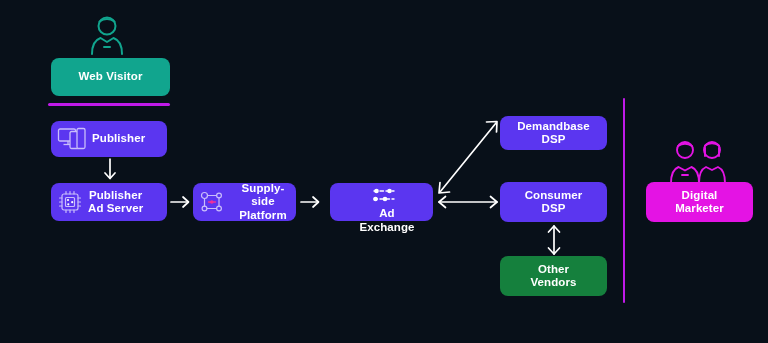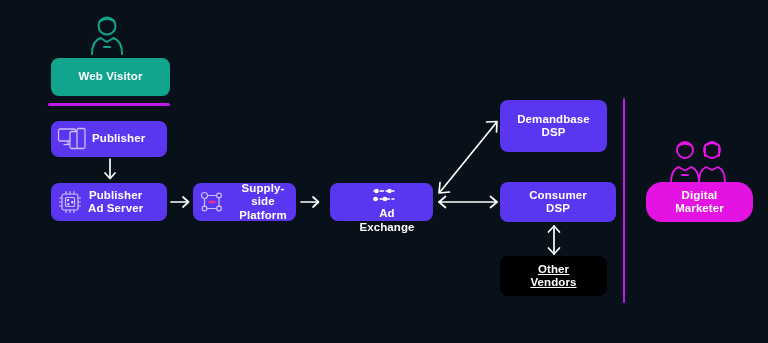--- a/index.html
+++ b/index.html
@@ -31,22 +31,22 @@
     font-size: 11.5px;
     line-height: 13.5px;
     letter-spacing: 0.1px;
     text-align: center;
   }
   .node .label {
     white-space: pre-line;
   }
   .node.purple { background: #5b36f0; }
   .node.teal   { background: #11a58e; }
-  .node.gray   { background: #000000; text-decoration: underline; }
-  .node.magenta{ background: #e413e4; border-radius: 16px; }
+  .node.gray   { background: #15803d; }
+  .node.magenta{ background: #e413e4; }
 
   .node.with-icon {
     justify-content: flex-start;
     padding-left: 6px;
   }
   .node.with-icon .label {
     text-align: center;
     margin-left: 5px;
   }
   .node-icon {
@@ -204,26 +204,26 @@
   </svg>
 
   <svg class="arrow-svg" style="left:437px; top:193px;" width="64" height="18" viewBox="0 0 64 18">
     <g stroke="#ffffff" stroke-width="1.7" fill="none" stroke-linecap="round" stroke-linejoin="round">
       <path d="M2 9 H60"></path>
       <path d="M8.5 3.5 L2 9 L8.5 14.5"></path>
       <path d="M53.5 3.5 L60 9 L53.5 14.5"></path>
     </g>
   </svg>
 
-  <div class="node purple" style="left:500px; top:100px; width:107px; height:52px;">
+  <div class="node purple" style="left:500px; top:116px; width:107px; height:34px;">
     <span class="label">Demandbase
 DSP</span>
   </div>
 
-  <div class="node purple" style="left:500px; top:182px; width:116px; height:40px;">
+  <div class="node purple" style="left:500px; top:182px; width:107px; height:40px;">
     <span class="label">Consumer
 DSP</span>
   </div>
 
   <svg class="arrow-svg" style="left:545px; top:224px;" width="18" height="32" viewBox="0 0 18 32">
     <g stroke="#ffffff" stroke-width="1.7" fill="none" stroke-linecap="round" stroke-linejoin="round">
       <path d="M9 2 V30"></path>
       <path d="M3.5 8 L9 2 L14.5 8"></path>
       <path d="M3.5 24 L9 30 L14.5 24"></path>
     </g>

